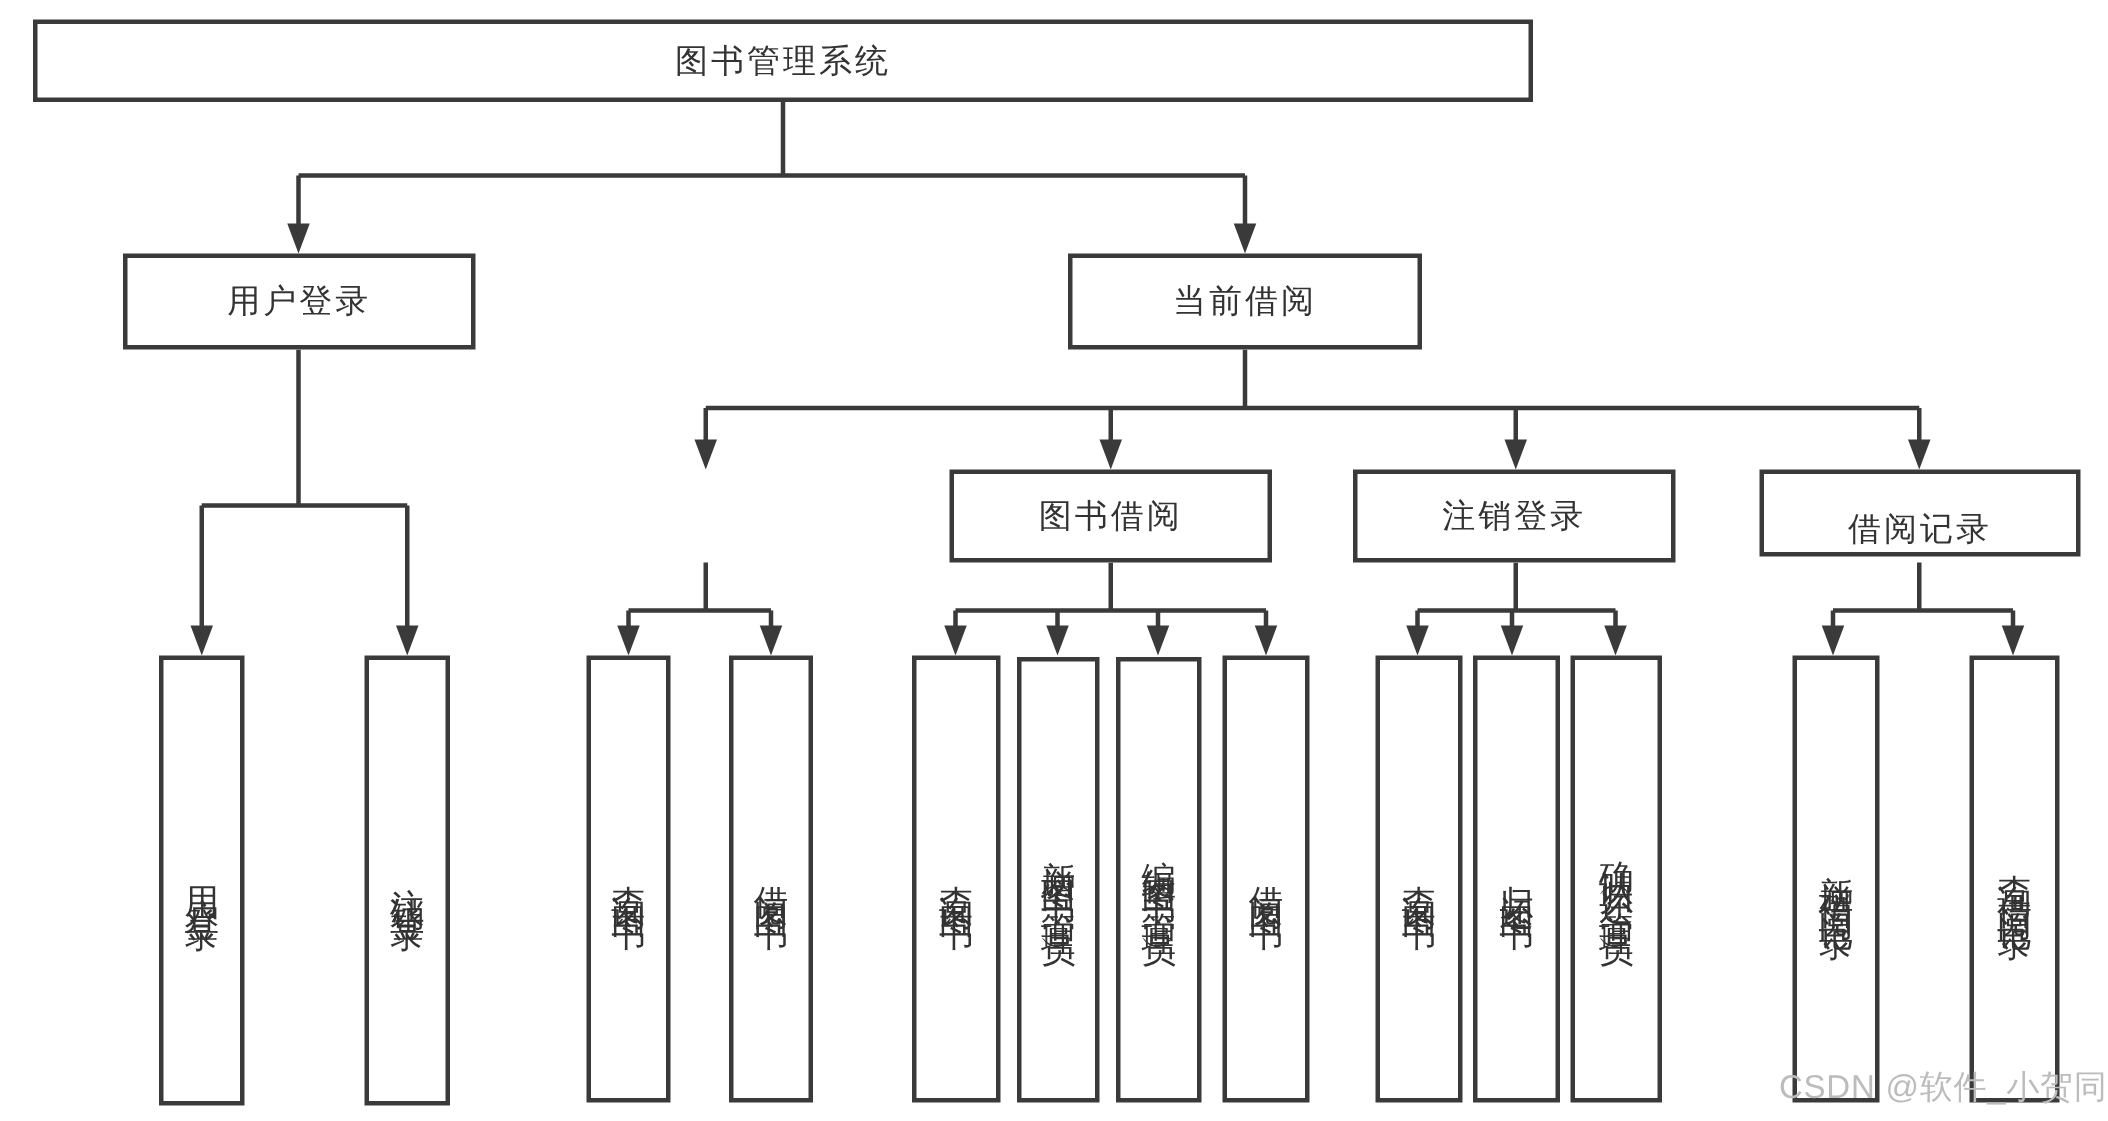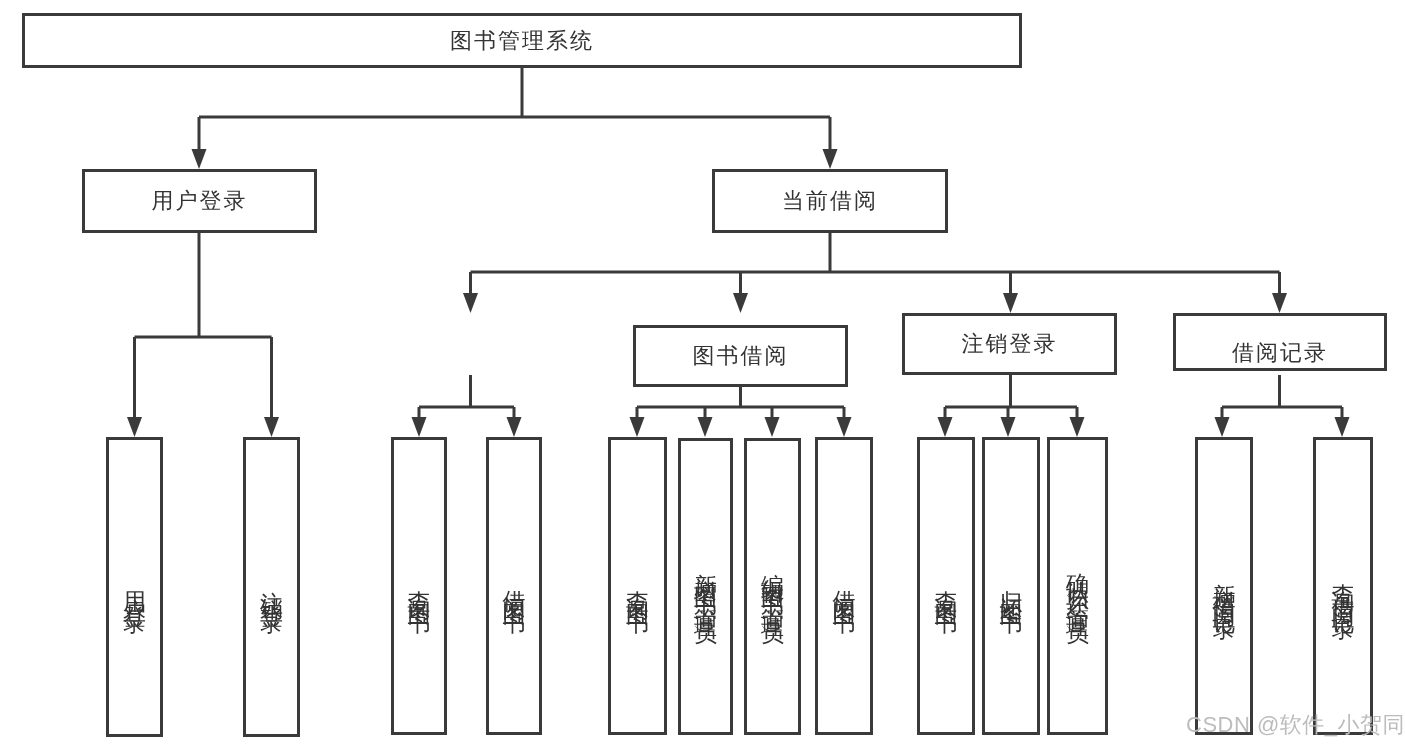--- a/index.html
+++ b/index.html
@@ -101,21 +101,21 @@
     <span class="lbl">图书管理系统</span>
   </div>
 
   <div class="node h" style="left:82px;top:169px;width:235px;height:64px;">
     <span class="lbl">用户登录</span>
   </div>
   <div class="node h" style="left:712px;top:169px;width:236px;height:64px;">
     <span class="lbl">当前借阅</span>
   </div>
 
-  <div class="node h" style="left:633px;top:313px;width:215px;height:62px;margin-top:12px;">
+  <div class="node h" style="left:633px;top:313px;width:215px;height:62px;">
     <span class="lbl">图书借阅</span>
   </div>
   <div class="node h" style="left:902px;top:313px;width:215px;height:62px;">
     <span class="lbl">注销登录</span>
   </div>
   <div class="node h" style="left:1173px;top:313px;width:214px;height:58px;align-items:flex-end;">
     <span class="lbl">借阅记录</span>
   </div>
 
   <div class="node v" style="left:106px;top:437px;width:57px;height:300px;">

